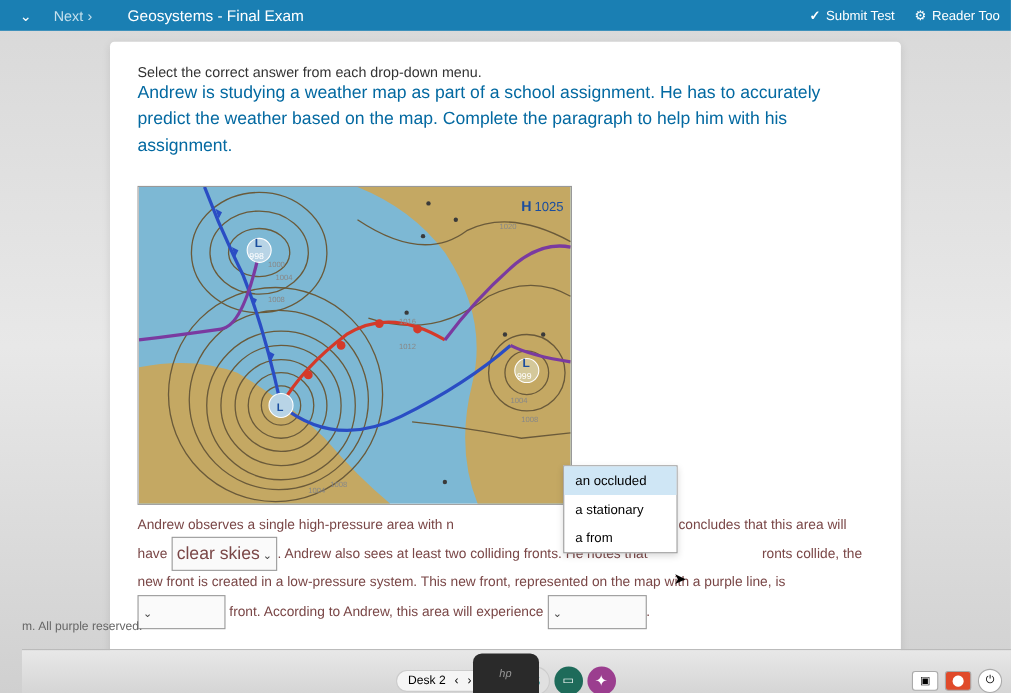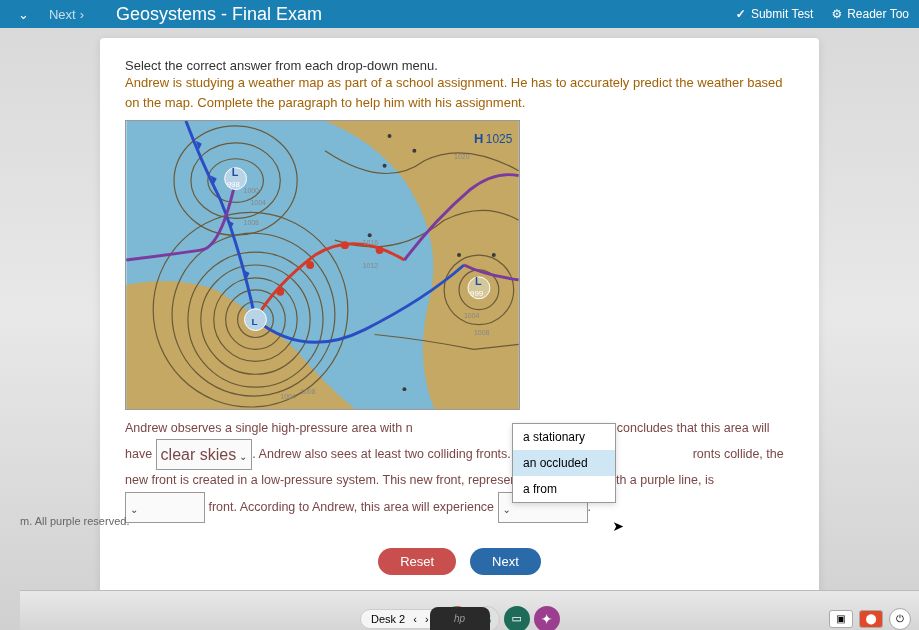--- a/index.html
+++ b/index.html
@@ -28,21 +28,21 @@
     }
     .nav-next {
       padding: 0 12px;
       display: flex;
       align-items: center;
       gap: 4px;
       color: #c5e0ed;
     }
     .title-area {
       padding: 0 20px;
-      font-size: 18px;
+      font-size: 14px;
       flex: 1;
     }
     .header-right {
       display: flex;
       gap: 18px;
       align-items: center;
       font-size: 12px;
     }
     .header-btn {
       display: flex;
@@ -59,24 +59,24 @@
       border-radius: 4px;
       box-shadow: 0 2px 8px rgba(0,0,0,0.1);
       position: relative;
     }
     .instruction {
       font-size: 13px;
       color: #333;
       margin-bottom: 0;
     }
     .question-text {
-      font-size: 13px;
-      color: #a16207;
+      font-size: 16px;
+      color: #0369a1;
       line-height: 1.5;
-      margin-bottom: 8px;
+      margin-bottom: 24px;
     }
     .map-container {
       width: 395px;
       height: 290px;
       position: relative;
       margin-bottom: 8px;
     }
     .map-svg {
       width: 100%;
       height: 100%;
@@ -202,21 +202,21 @@
       align-items: center;
       justify-content: center;
       background: white;
     }
     .hp-badge {
       position: absolute;
       bottom: 0;
       left: 50%;
       transform: translateX(-50%);
       width: 60px;
-      height: 23px;
+      height: 36px;
       background: #2a2a2a;
       border-radius: 8px 8px 0 0;
       color: #999;
       font-size: 10px;
       font-style: italic;
       display: flex;
       align-items: center;
       justify-content: center;
     }
     .cursor {
@@ -319,22 +319,22 @@
       <circle cx="290" cy="30" r="2" fill="#3a3a3a"></circle>
       <circle cx="260" cy="45" r="2" fill="#3a3a3a"></circle>
       <circle cx="335" cy="135" r="2" fill="#3a3a3a"></circle>
       <circle cx="370" cy="135" r="2" fill="#3a3a3a"></circle>
       <circle cx="280" cy="270" r="2" fill="#3a3a3a"></circle>
       <circle cx="245" cy="115" r="2" fill="#3a3a3a"></circle>
     </svg>
   </div>
 
   <div class="open-dropdown">
+    <div class="opt sel">an occluded</div>
     <div class="opt">a stationary</div>
-    <div class="opt sel">an occluded</div>
     <div class="opt">a from</div>
   </div>
 
   <div class="answer-para">
     <span>Andrew observes a single high-pressure area with n</span><span style="display:inline-block;width:104px"></span><span>g around it, so he concludes that this area will have </span><span class="dropdown dropdown-arrow">clear skies</span><span>. Andrew also sees at least two colliding fronts. He notes that</span><span style="display:inline-block;width:104px"></span><span>ronts collide, the new front is created in a low-pressure system. This new front, represented on the map with a purple line, is </span><span class="dropdown dropdown-arrow" style="min-width:80px"></span><span> front. According to Andrew, this area will experience </span><span class="dropdown dropdown-arrow" style="min-width:90px"></span><span>.</span>
   </div>
 
   <div class="buttons">
     <button class="btn btn-reset">Reset</button>
     <button class="btn btn-next">Next</button>

